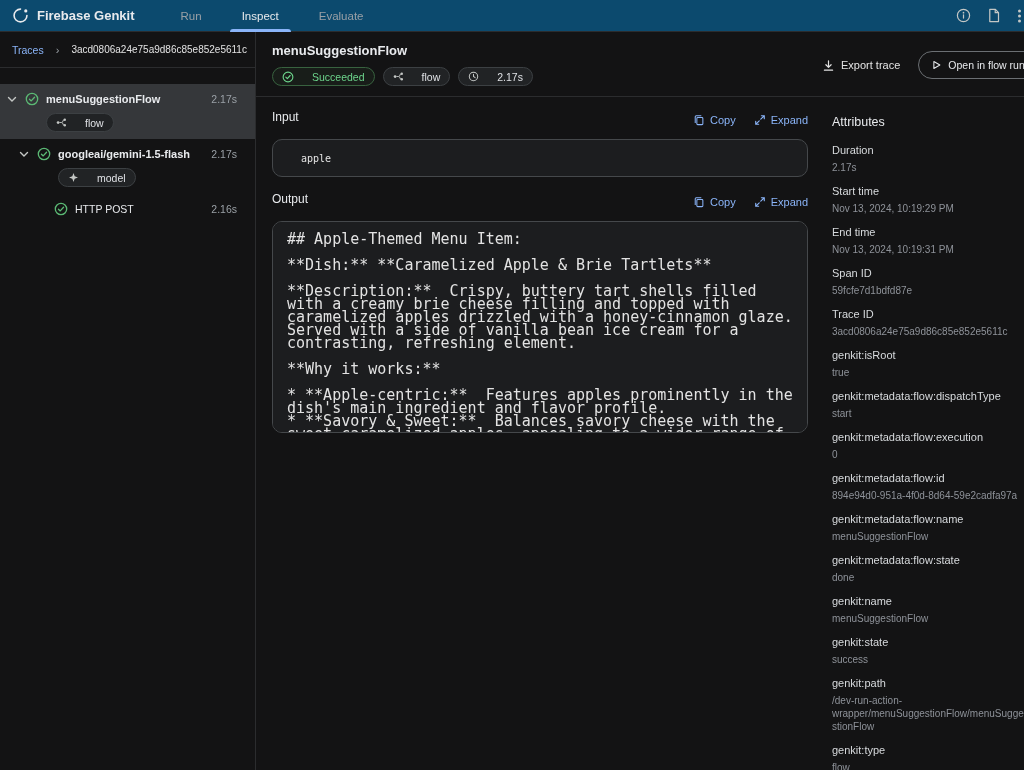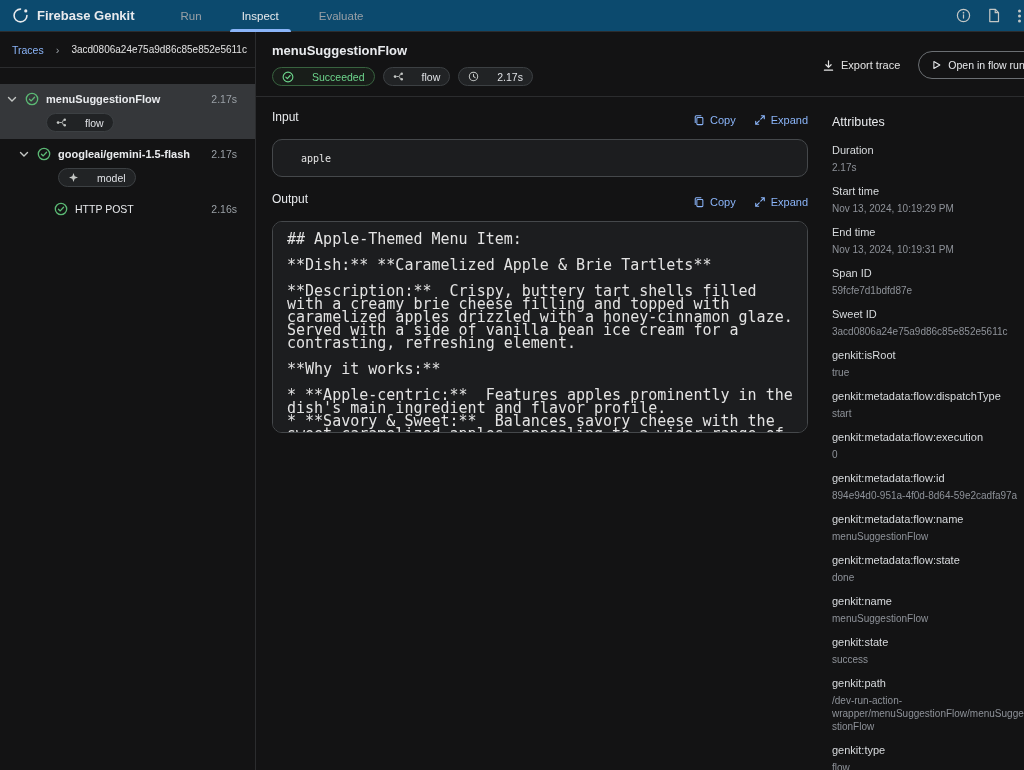--- a/index.html
+++ b/index.html
@@ -340,21 +340,21 @@
           </div>
         <div class="attr">
             <div class="attr-label">End time</div>
             <div class="attr-value">Nov 13, 2024, 10:19:31 PM</div>
           </div>
         <div class="attr">
             <div class="attr-label">Span ID</div>
             <div class="attr-value">59fcfe7d1bdfd87e</div>
           </div>
         <div class="attr">
-            <div class="attr-label">Sweet ID</div>
+            <div class="attr-label">Trace ID</div>
             <div class="attr-value">3acd0806a24e75a9d86c85e852e5611c</div>
           </div>
         <div class="attr">
             <div class="attr-label">genkit:isRoot</div>
             <div class="attr-value">true</div>
           </div>
         <div class="attr">
             <div class="attr-label">genkit:metadata:flow:dispatchType</div>
             <div class="attr-value">start</div>
           </div>

